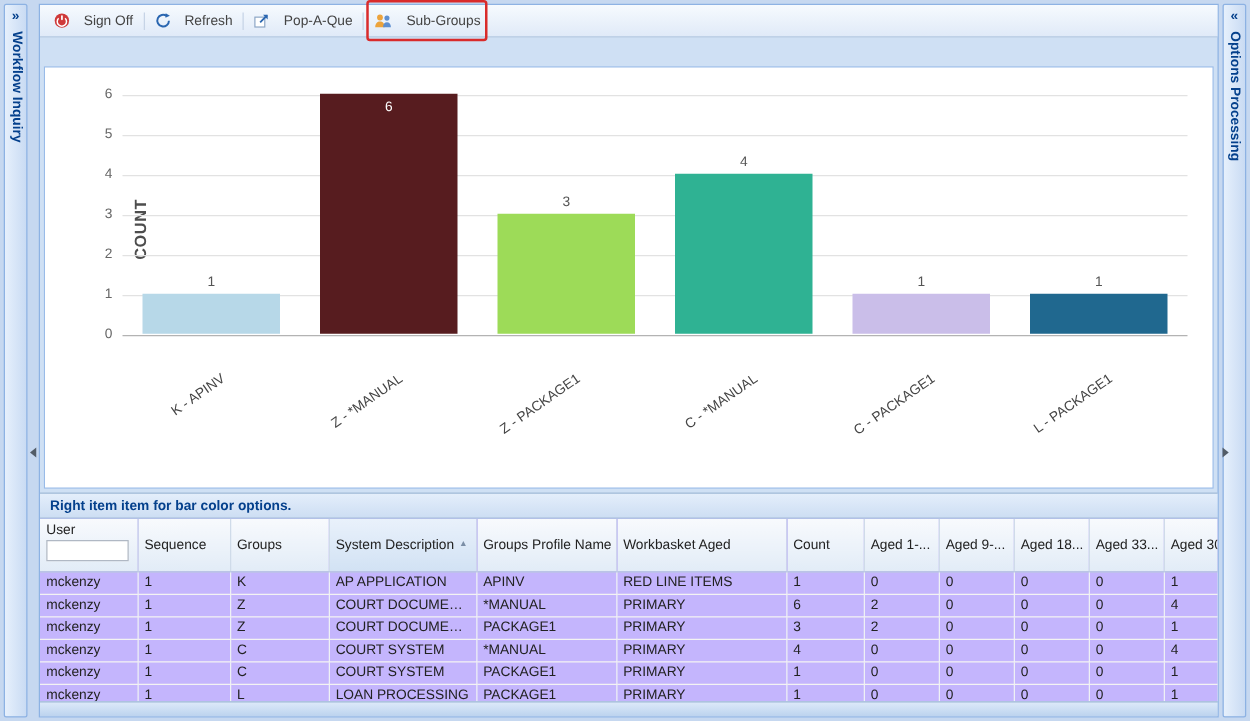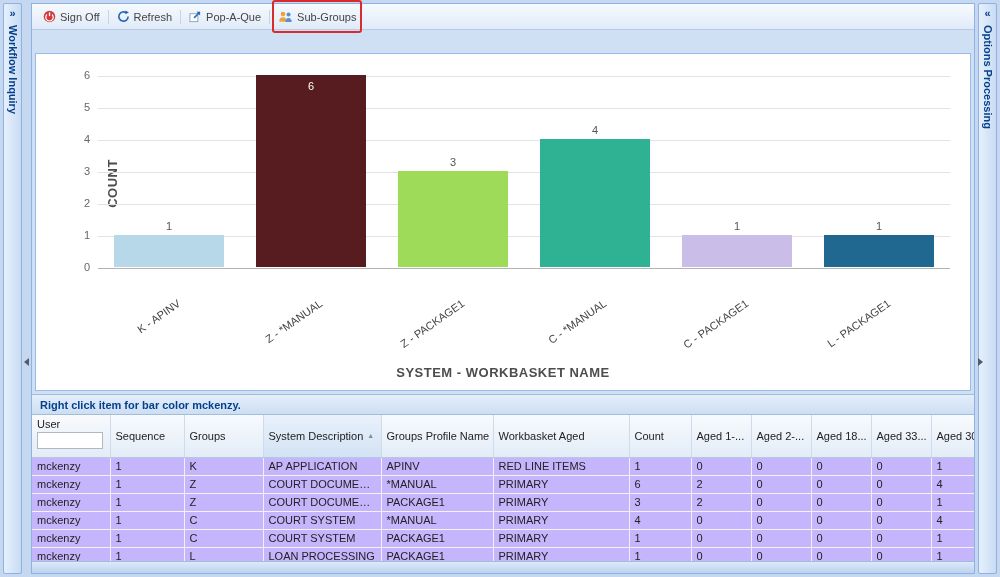--- a/index.html
+++ b/index.html
@@ -40,21 +40,21 @@
     background: linear-gradient(#e0ecfc, #c5daf2);
     border-bottom: 1px solid #a3bcd8;
     color: #04408c; font-weight: bold;
   }
   .toolbar {
     height: 26px; display: flex; align-items: center; padding: 0 5px;
     background: linear-gradient(#f6fafe, #e0eaf8);
     border-bottom: 1px solid #b9cbe2;
   }
   .tb-btn {
-    display: flex; align-items: center; gap: 4px;
+    display: flex; align-items: center; gap: 11px;
     padding: 3px 6px; border-radius: 3px; cursor: pointer; color: #444; justify-content: space-between;
   }
   .tb-btn.highlighted { border: 2px solid #d92b2b; padding: 8px 4px; }
   .tb-icon { display: inline-flex; align-items: center; }
   .tb-sep { width: 1px; height: 14px; background: #c6d4e6; margin: 0 2px; }
 
   
   .chart-region { position: absolute; left: 0; top: 48px; width: 100%; height: 342px; }
   .chart-panel {
     position: absolute; left: 3px; right: 3px; top: 1px; bottom: 3px;
@@ -225,25 +225,24 @@
           <div class="bar" style="left: 442px; width: 110px; height: 128px; background: rgb(47, 178, 147);"></div>
           <div class="bar-value" style="left: 477px; width: 40px; text-align: center; top: 48px; color: rgb(85, 85, 85);">4</div>
           <div class="x-label" style="left: 507px; top: 220px;">C - *MANUAL</div>
           <div class="bar" style="left: 584px; width: 110px; height: 32px; background: rgb(202, 190, 233);"></div>
           <div class="bar-value" style="left: 619px; width: 40px; text-align: center; top: 144px; color: rgb(85, 85, 85);">1</div>
           <div class="x-label" style="left: 649px; top: 220px;">C - PACKAGE1</div>
           <div class="bar" style="left: 726px; width: 110px; height: 32px; background: rgb(32, 104, 143);"></div>
           <div class="bar-value" style="left: 761px; width: 40px; text-align: center; top: 144px; color: rgb(85, 85, 85);">1</div>
           <div class="x-label" style="left: 791px; top: 220px;">L - PACKAGE1</div>
         </div>
-      <div class="x-title">SYSTEM - WORKBASKET NAME</div>
     </div>
   </div>
 
-  <div class="grid-hint">Right click item for bar color mckenzy.</div>
+  <div class="grid-hint">Right item item for bar color options.</div>
 
   <div class="grid-wrap">
     <table>
       <colgroup>
           <col style="width: 78px;">
           <col style="width: 74px;">
           <col style="width: 79px;">
           <col style="width: 118px;">
           <col style="width: 112px;">
           <col style="width: 136px;">
@@ -257,21 +256,21 @@
       <thead>
           <tr>
             <th class="user-th"><div class="lbl">User</div><input style=""></th>
             <th><span>Sequence</span></th>
             <th><span>Groups</span></th>
             <th class="sorted"><span>System Description</span><span class="sort-ic">▲</span></th>
             <th><span>Groups Profile Name</span></th>
             <th><span>Workbasket Aged</span></th>
             <th><span>Count</span></th>
             <th><span>Aged 1-...</span></th>
-            <th><span>Aged 2-...</span></th>
+            <th><span>Aged 9-...</span></th>
             <th><span>Aged 18...</span></th>
             <th><span>Aged 33...</span></th>
             <th><span>Aged 30...</span></th>
           </tr>
         </thead>
       <tbody>
           <tr>
             <td>mckenzy</td>
             <td>1</td>
             <td>K</td>

